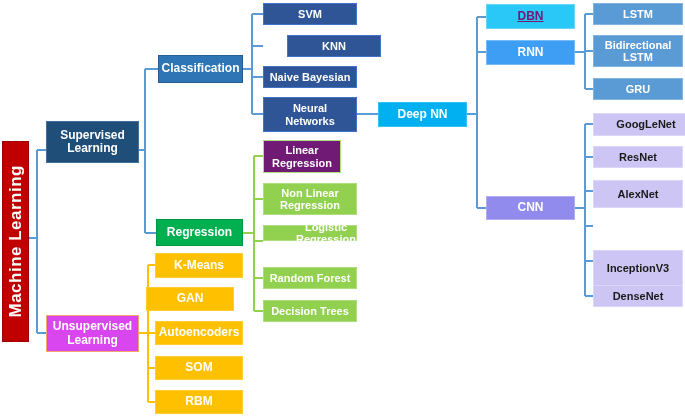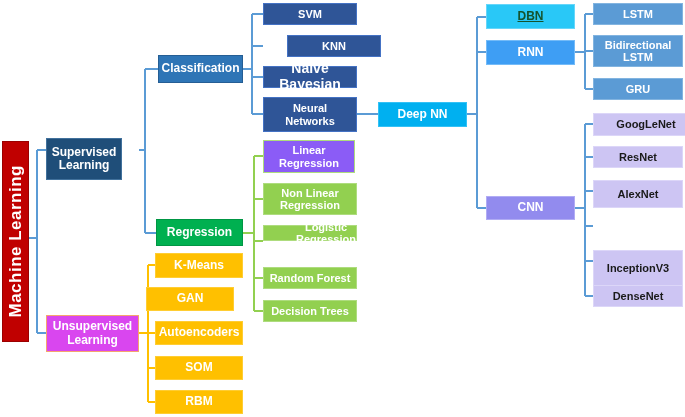--- a/index.html
+++ b/index.html
@@ -98,46 +98,46 @@
       <line x1="139" y1="333" x2="148" y2="333" stroke="#FFC000" stroke-width="2"></line>
       <line x1="148" y1="265" x2="148" y2="402" stroke="#FFC000" stroke-width="2"></line>
       <line x1="148" y1="265" x2="155" y2="265" stroke="#FFC000" stroke-width="2"></line>
       <line x1="148" y1="299" x2="155" y2="299" stroke="#FFC000" stroke-width="2"></line>
       <line x1="148" y1="333" x2="155" y2="333" stroke="#FFC000" stroke-width="2"></line>
       <line x1="148" y1="368" x2="155" y2="368" stroke="#FFC000" stroke-width="2"></line>
       <line x1="148" y1="402" x2="155" y2="402" stroke="#FFC000" stroke-width="2"></line>
     </svg>
   <div id="node-layer">
       <div class="node vertical" style="left: 2px; top: 141px; width: 27px; height: 201px; background: rgb(192, 0, 0); border: 1px solid rgb(155, 0, 0); color: rgb(255, 255, 255); font-size: 17px;"><span>Machine Learning</span></div>
-      <div class="node" style="left: 46px; top: 138px; width: 76px; height: 42px; background: rgb(31, 78, 121); border: 1px solid rgb(65, 113, 156); color: rgb(255, 255, 255); font-size: 12px;"><span>Supervised
+      <div class="node" style="left: 46px; top: 121px; width: 93px; height: 42px; background: rgb(31, 78, 121); border: 1px solid rgb(65, 113, 156); color: rgb(255, 255, 255); font-size: 12px;"><span>Supervised
 Learning</span></div>
       <div class="node" style="left: 46px; top: 315px; width: 93px; height: 37px; background: #d946ef; border: 1px solid rgb(244, 165, 110); color: rgb(255, 255, 255); font-size: 12px;"><span>Unsupervised
 Learning</span></div>
       <div class="node" style="left: 158px; top: 55px; width: 85px; height: 28px; background: rgb(46, 117, 182); border: 1px solid rgb(37, 94, 148); color: rgb(255, 255, 255); font-size: 12px;"><span>Classification</span></div>
       <div class="node" style="left: 156px; top: 219px; width: 87px; height: 27px; background: rgb(0, 176, 80); border: 1px solid rgb(0, 150, 68); color: rgb(255, 255, 255); font-size: 12px;"><span>Regression</span></div>
       <div class="node" style="left: 155px; top: 253px; width: 88px; height: 25px; background: rgb(255, 192, 0); border: 1px solid rgb(255, 205, 51); color: rgb(255, 255, 255); font-size: 12px;"><span>K-Means</span></div>
       <div class="node" style="left: 146px; top: 287px; width: 88px; height: 24px; background: rgb(255, 192, 0); border: 1px solid rgb(255, 205, 51); color: rgb(255, 255, 255); font-size: 12px;"><span>GAN</span></div>
       <div class="node" style="left: 155px; top: 321px; width: 88px; height: 24px; background: rgb(255, 192, 0); border: 1px solid rgb(255, 205, 51); color: rgb(255, 255, 255); font-size: 12px;"><span>Autoencoders</span></div>
       <div class="node" style="left: 155px; top: 356px; width: 88px; height: 24px; background: rgb(255, 192, 0); border: 1px solid rgb(255, 205, 51); color: rgb(255, 255, 255); font-size: 12px;"><span>SOM</span></div>
       <div class="node" style="left: 155px; top: 390px; width: 88px; height: 24px; background: rgb(255, 192, 0); border: 1px solid rgb(255, 205, 51); color: rgb(255, 255, 255); font-size: 12px;"><span>RBM</span></div>
       <div class="node" style="left: 263px; top: 3px; width: 94px; height: 22px; background: rgb(47, 85, 151); border: 1px solid rgb(68, 114, 196); color: rgb(255, 255, 255); font-size: 11px;"><span>SVM</span></div>
       <div class="node" style="left: 263px; top: 35px; width: 94px; height: 22px; background: rgb(47, 85, 151); border: 1px solid rgb(68, 114, 196); color: rgb(255, 255, 255); font-size: 11px; margin-left: 24px;"><span>KNN</span></div>
-      <div class="node" style="left: 263px; top: 66px; width: 94px; height: 22px; background: rgb(47, 85, 151); border: 1px solid rgb(68, 114, 196); color: rgb(255, 255, 255); font-size: 14px;"><span>Naive Bayesian</span></div>
+      <div class="node" style="left: 263px; top: 66px; width: 94px; height: 22px; background: rgb(47, 85, 151); border: 1px solid rgb(68, 114, 196); color: rgb(255, 255, 255); font-size: 11px;"><span>Naive Bayesian</span></div>
       <div class="node" style="left: 263px; top: 97px; width: 94px; height: 35px; background: rgb(47, 85, 151); border: 1px solid rgb(68, 114, 196); color: rgb(255, 255, 255); font-size: 11px;"><span>Neural
 Networks</span></div>
-      <div class="node" style="left: 263px; top: 140px; width: 92px; height: 33px; background: #8b5cf6; border: 1px solid rgb(174, 220, 126); color: rgb(255, 255, 255); font-size: 11px;"><span>Linear
+      <div class="node" style="left: 263px; top: 140px; width: 78px; height: 33px; background: #701a75; border: 1px solid rgb(174, 220, 126); color: rgb(255, 255, 255); font-size: 11px;"><span>Linear
 Regression</span></div>
       <div class="node" style="left: 263px; top: 183px; width: 94px; height: 32px; background: rgb(146, 208, 80); border: 1px solid rgb(174, 220, 126); color: rgb(255, 255, 255); font-size: 11px;"><span>Non Linear
 Regression</span></div>
       <div class="node" style="left: 263px; top: 225px; width: 94px; height: 16px; background: rgb(146, 208, 80); border: 1px solid rgb(174, 220, 126); color: rgb(255, 255, 255); font-size: 11px; padding-left: 32px;"><span>Logistic
 Regression</span></div>
       <div class="node" style="left: 263px; top: 267px; width: 94px; height: 22px; background: rgb(146, 208, 80); border: 1px solid rgb(174, 220, 126); color: rgb(255, 255, 255); font-size: 11px;"><span>Random Forest</span></div>
       <div class="node" style="left: 263px; top: 300px; width: 94px; height: 22px; background: rgb(146, 208, 80); border: 1px solid rgb(174, 220, 126); color: rgb(255, 255, 255); font-size: 11px;"><span>Decision Trees</span></div>
       <div class="node" style="left: 378px; top: 102px; width: 89px; height: 25px; background: rgb(0, 176, 240); border: 1px solid rgb(51, 193, 245); color: rgb(255, 255, 255); font-size: 12px;"><span>Deep NN</span></div>
-      <div class="node" style="left: 486px; top: 4px; width: 89px; height: 25px; background: rgb(41, 200, 247); border: 1px solid rgb(102, 214, 250); color: #14532d; font-size: 12px; text-decoration: underline;"><span>DBN</span></div>
+      <div class="node" style="left: 486px; top: 4px; width: 89px; height: 25px; background: rgb(41, 200, 247); border: 1px solid rgb(102, 214, 250); color: #701a75; font-size: 12px; text-decoration: underline;"><span>DBN</span></div>
       <div class="node" style="left: 486px; top: 40px; width: 89px; height: 25px; background: rgb(62, 158, 244); border: 1px solid rgb(116, 187, 248); color: rgb(255, 255, 255); font-size: 12px; text-align: right;"><span>RNN</span></div>
       <div class="node" style="left: 486px; top: 196px; width: 89px; height: 24px; background: rgb(146, 139, 238); border: 1px solid rgb(177, 172, 244); color: rgb(255, 255, 255); font-size: 12px;"><span>CNN</span></div>
       <div class="node" style="left: 593px; top: 3px; width: 90px; height: 22px; background: rgb(91, 155, 213); border: 1px solid rgb(130, 180, 224); color: rgb(255, 255, 255); font-size: 11px;"><span>LSTM</span></div>
       <div class="node" style="left: 593px; top: 35px; width: 90px; height: 32px; background: rgb(91, 155, 213); border: 1px solid rgb(130, 180, 224); color: rgb(255, 255, 255); font-size: 11px;"><span>Bidirectional
 LSTM</span></div>
       <div class="node" style="left: 593px; top: 78px; width: 90px; height: 22px; background: rgb(91, 155, 213); border: 1px solid rgb(130, 180, 224); color: rgb(255, 255, 255); font-size: 11px;"><span>GRU</span></div>
       <div class="node" style="left: 593px; top: 113px; width: 106px; height: 23px; background: rgb(205, 197, 243); border: 1px solid rgb(220, 214, 248); color: rgb(26, 26, 26); font-size: 11px;"><span>GoogLeNet</span></div>
       <div class="node" style="left: 593px; top: 146px; width: 90px; height: 22px; background: rgb(205, 197, 243); border: 1px solid rgb(220, 214, 248); color: rgb(26, 26, 26); font-size: 11px;"><span>ResNet</span></div>
       <div class="node" style="left: 593px; top: 180px; width: 90px; height: 28px; background: rgb(205, 197, 243); border: 1px solid rgb(220, 214, 248); color: rgb(26, 26, 26); font-size: 11px;"><span>AlexNet</span></div>
       <div class="node" style="left: 593px; top: 215px; width: 90px; height: 22px; background: rgb(205, 197, 243); border: 1px solid rgb(220, 214, 248); color: rgb(26, 26, 26); font-size: 11px; margin-top: 46px;"><span>VGG16</span></div>

